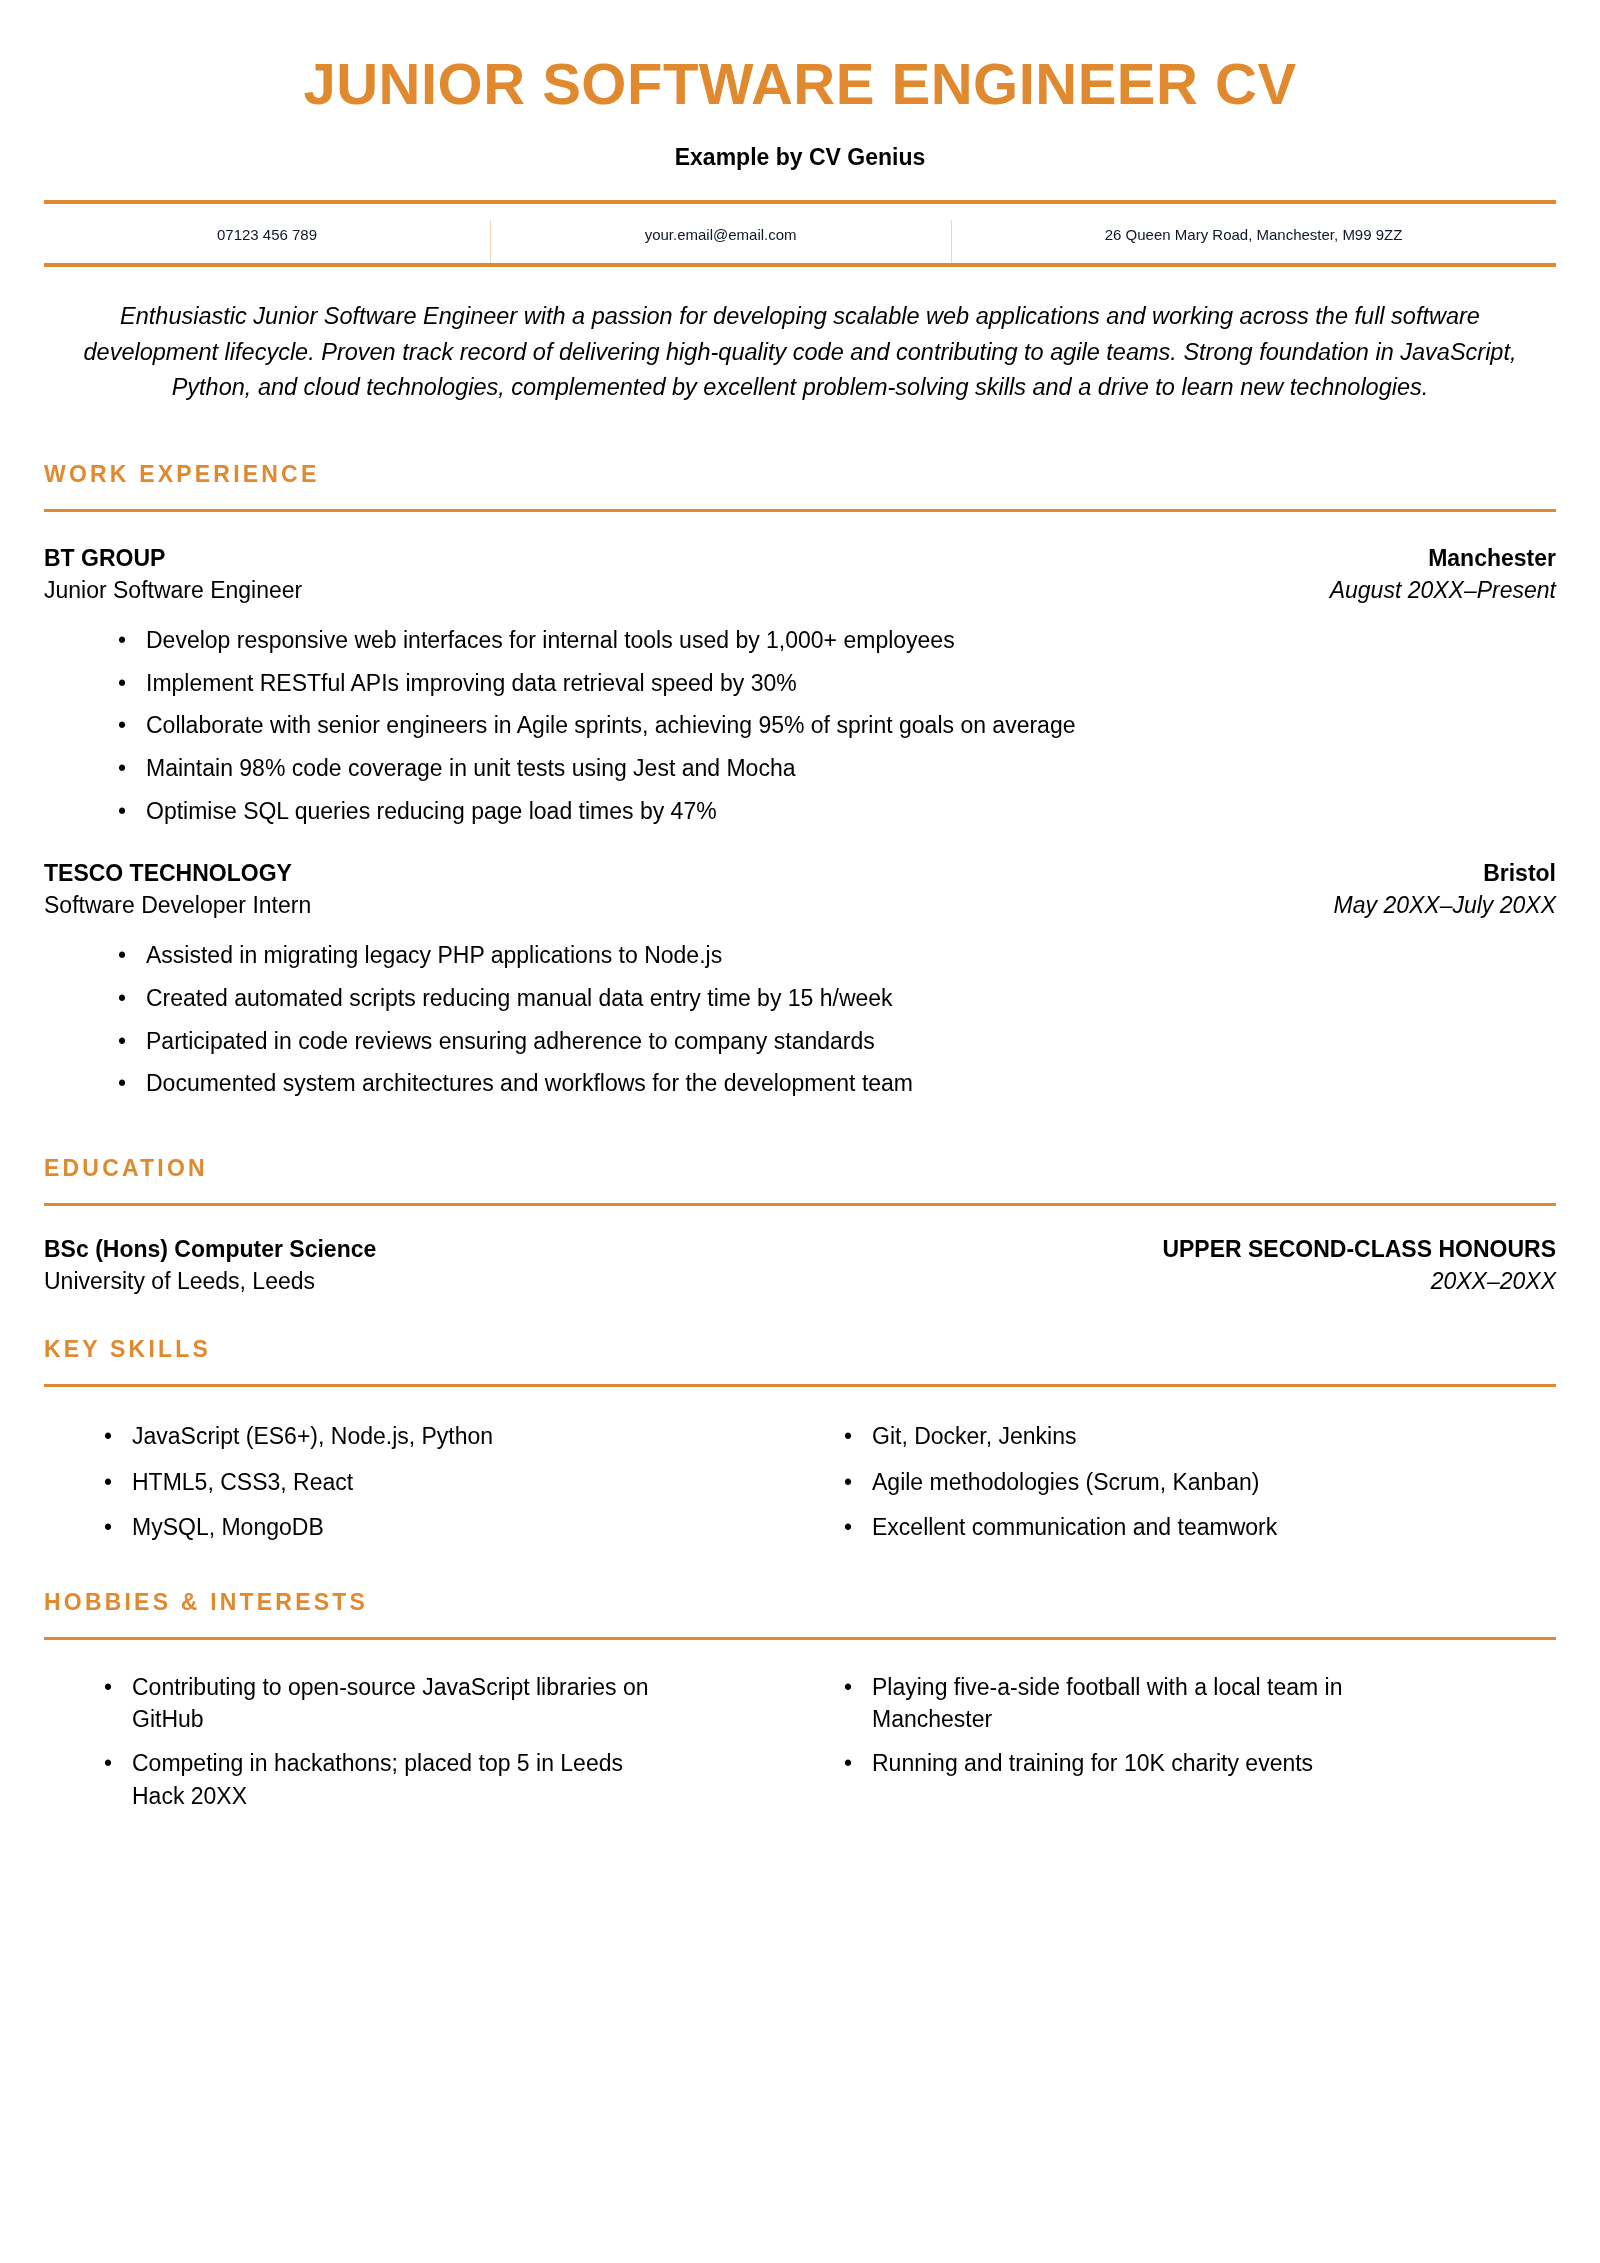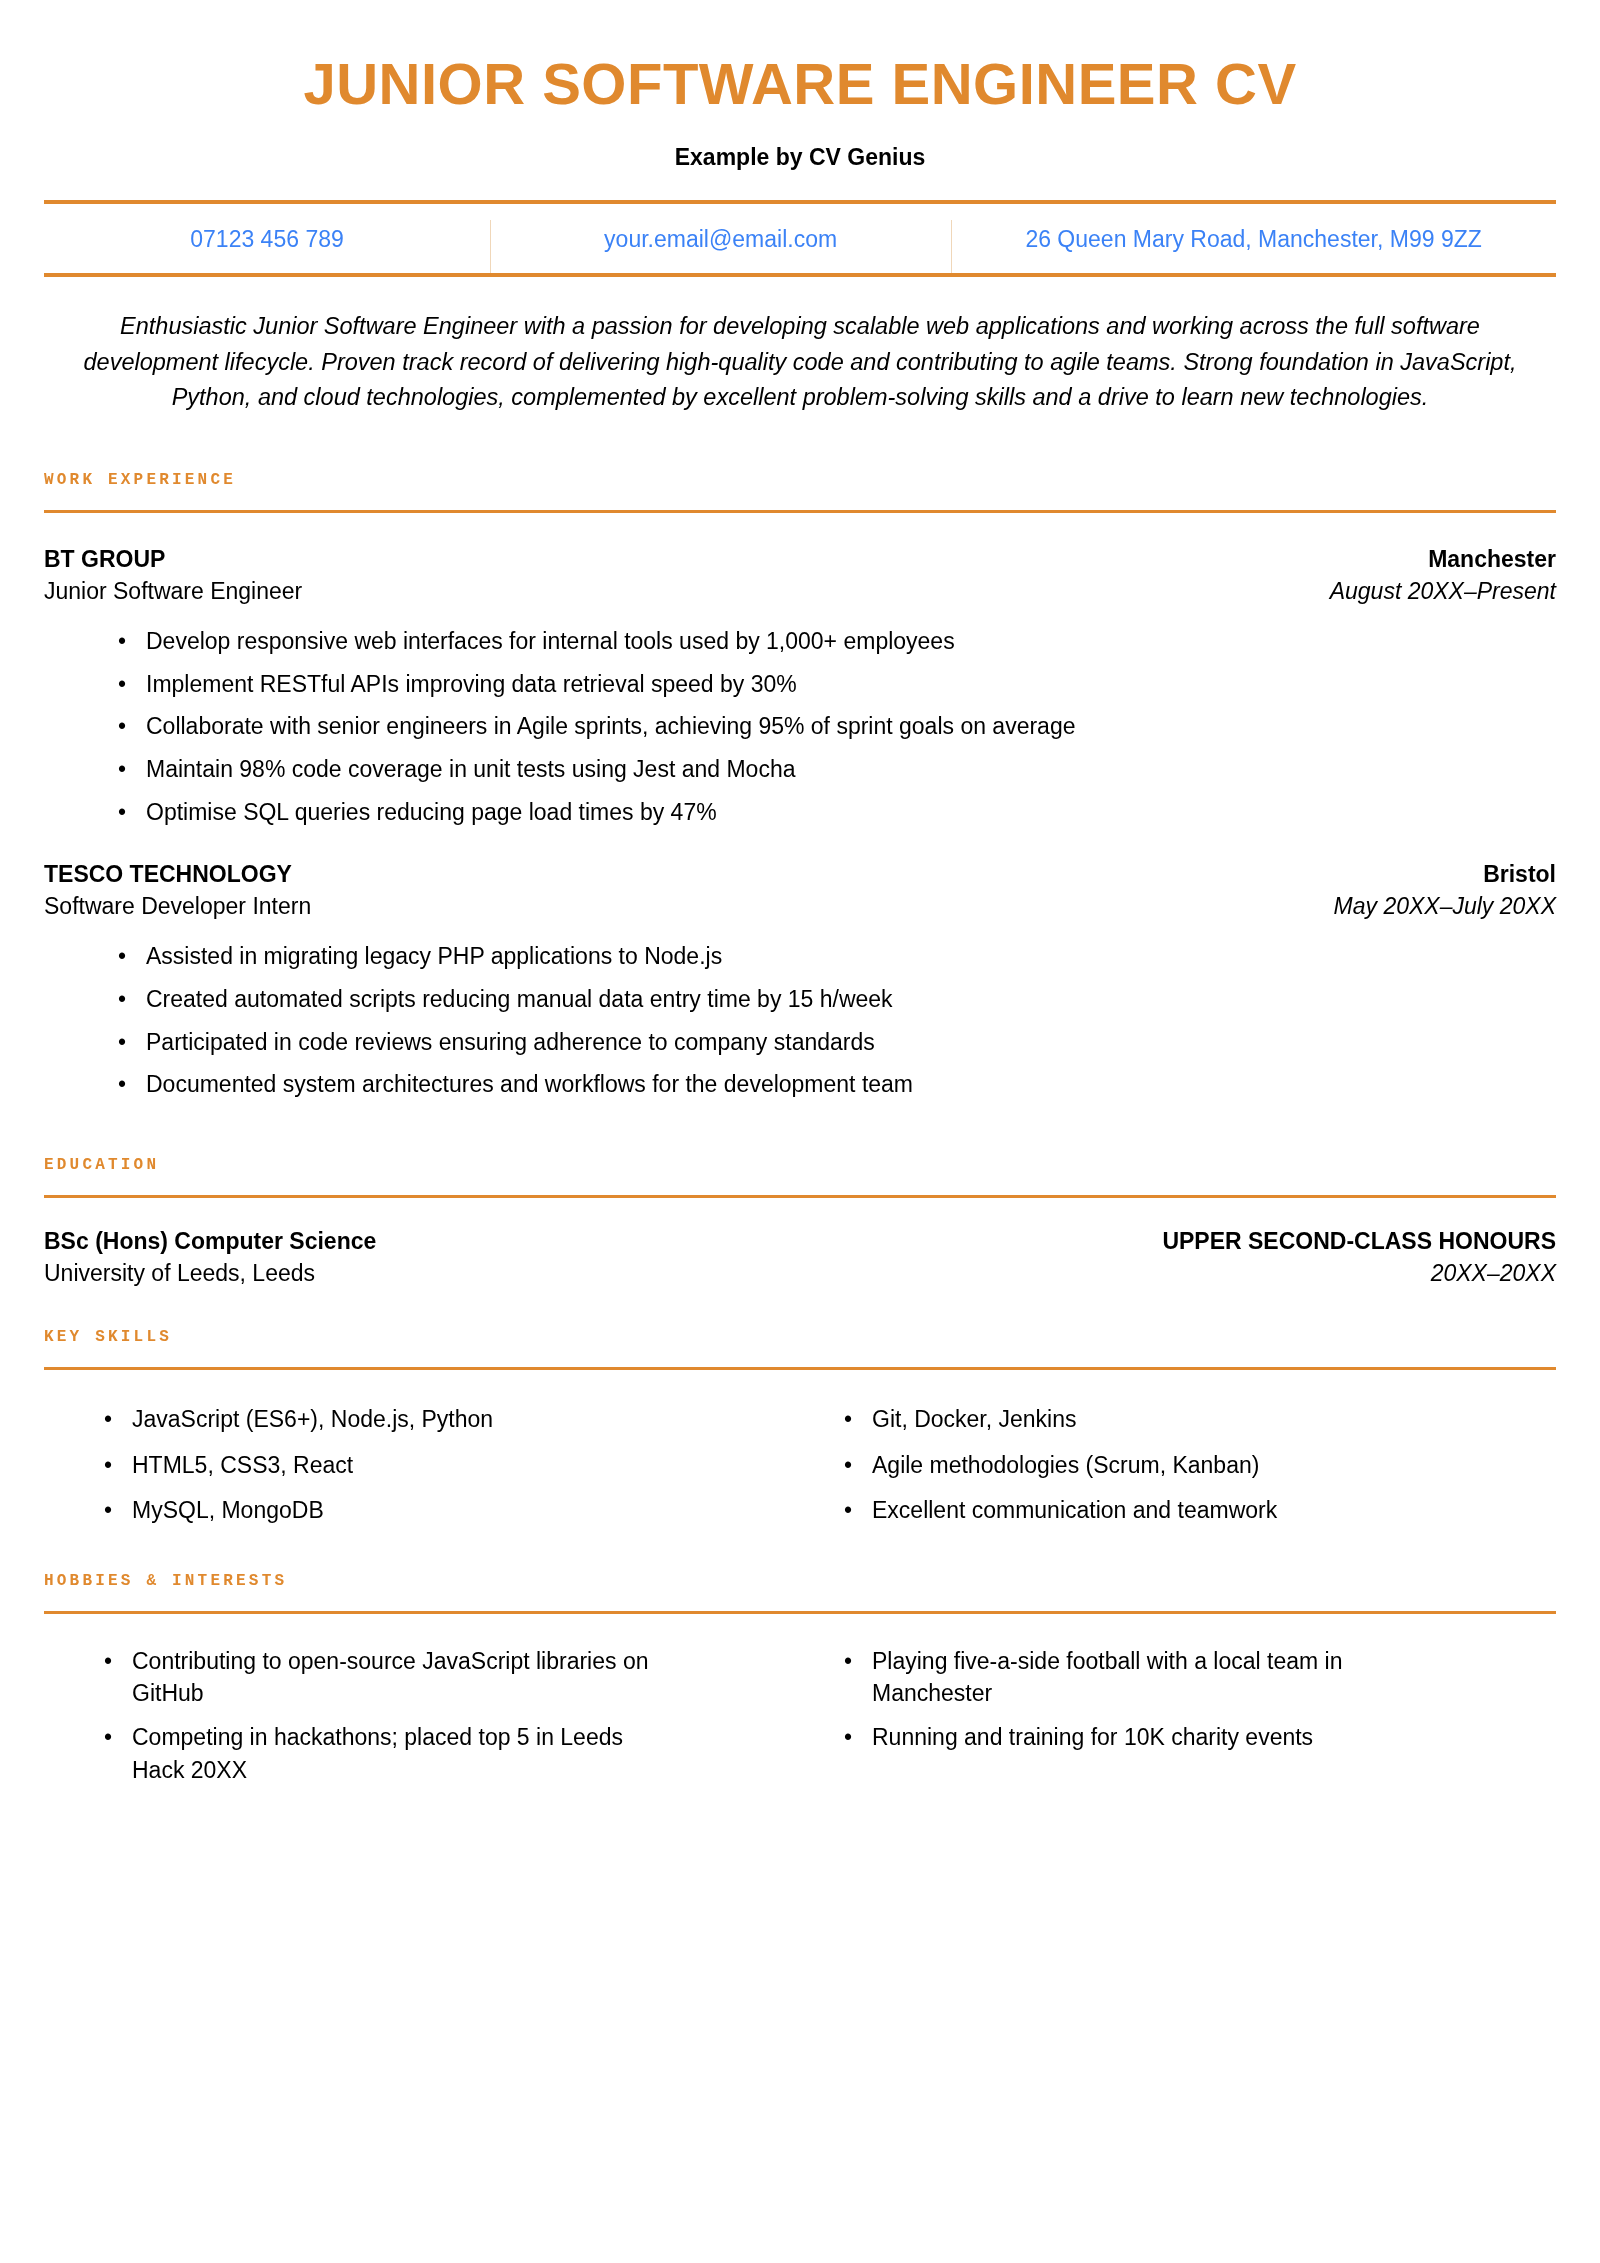--- a/index.html
+++ b/index.html
@@ -50,22 +50,22 @@
   .rule.top { margin-top: 29px; }
 
   
   .contact-row {
     display: flex;
     width: 100%;
     padding: 22px 0 20px 0;
     box-sizing: border-box;
   }
   .contact-cell {
-    font-size: 23px;
-    color: #3b82f6;
+    font-size: 15px;
+    color: #0f172a;
     text-align: center;
     display: flex;
     align-items: center;
     justify-content: center;
     position: relative;
   }
   .contact-cell.c1 { width: 29.5%; }
   .contact-cell.c2 { width: 30.5%; }
   .contact-cell.c3 { width: 40%; }
   .contact-cell.c2::before,
@@ -86,25 +86,24 @@
     text-align: center;
     line-height: 1.52;
     color: #000;
     padding: 32px 24px 0 24px;
     box-sizing: border-box;
   }
 
   
   .section-head {
     color: #E0892E;
-    font-size: 16px;
+    font-size: 23px;
     font-weight: bold;
     letter-spacing: 3.2px;
     text-transform: uppercase;
-    font-family: Liberation Mono, monospace;
   }
   .section-rule {
     height: 3px;
     background: #E0892E;
     width: 100%;
     margin-top: 21px;
   }
   .sec-work { padding-top: 55px; }
   .sec-edu  { padding-top: 55px; }
   .sec-skill{ padding-top: 41px; }

